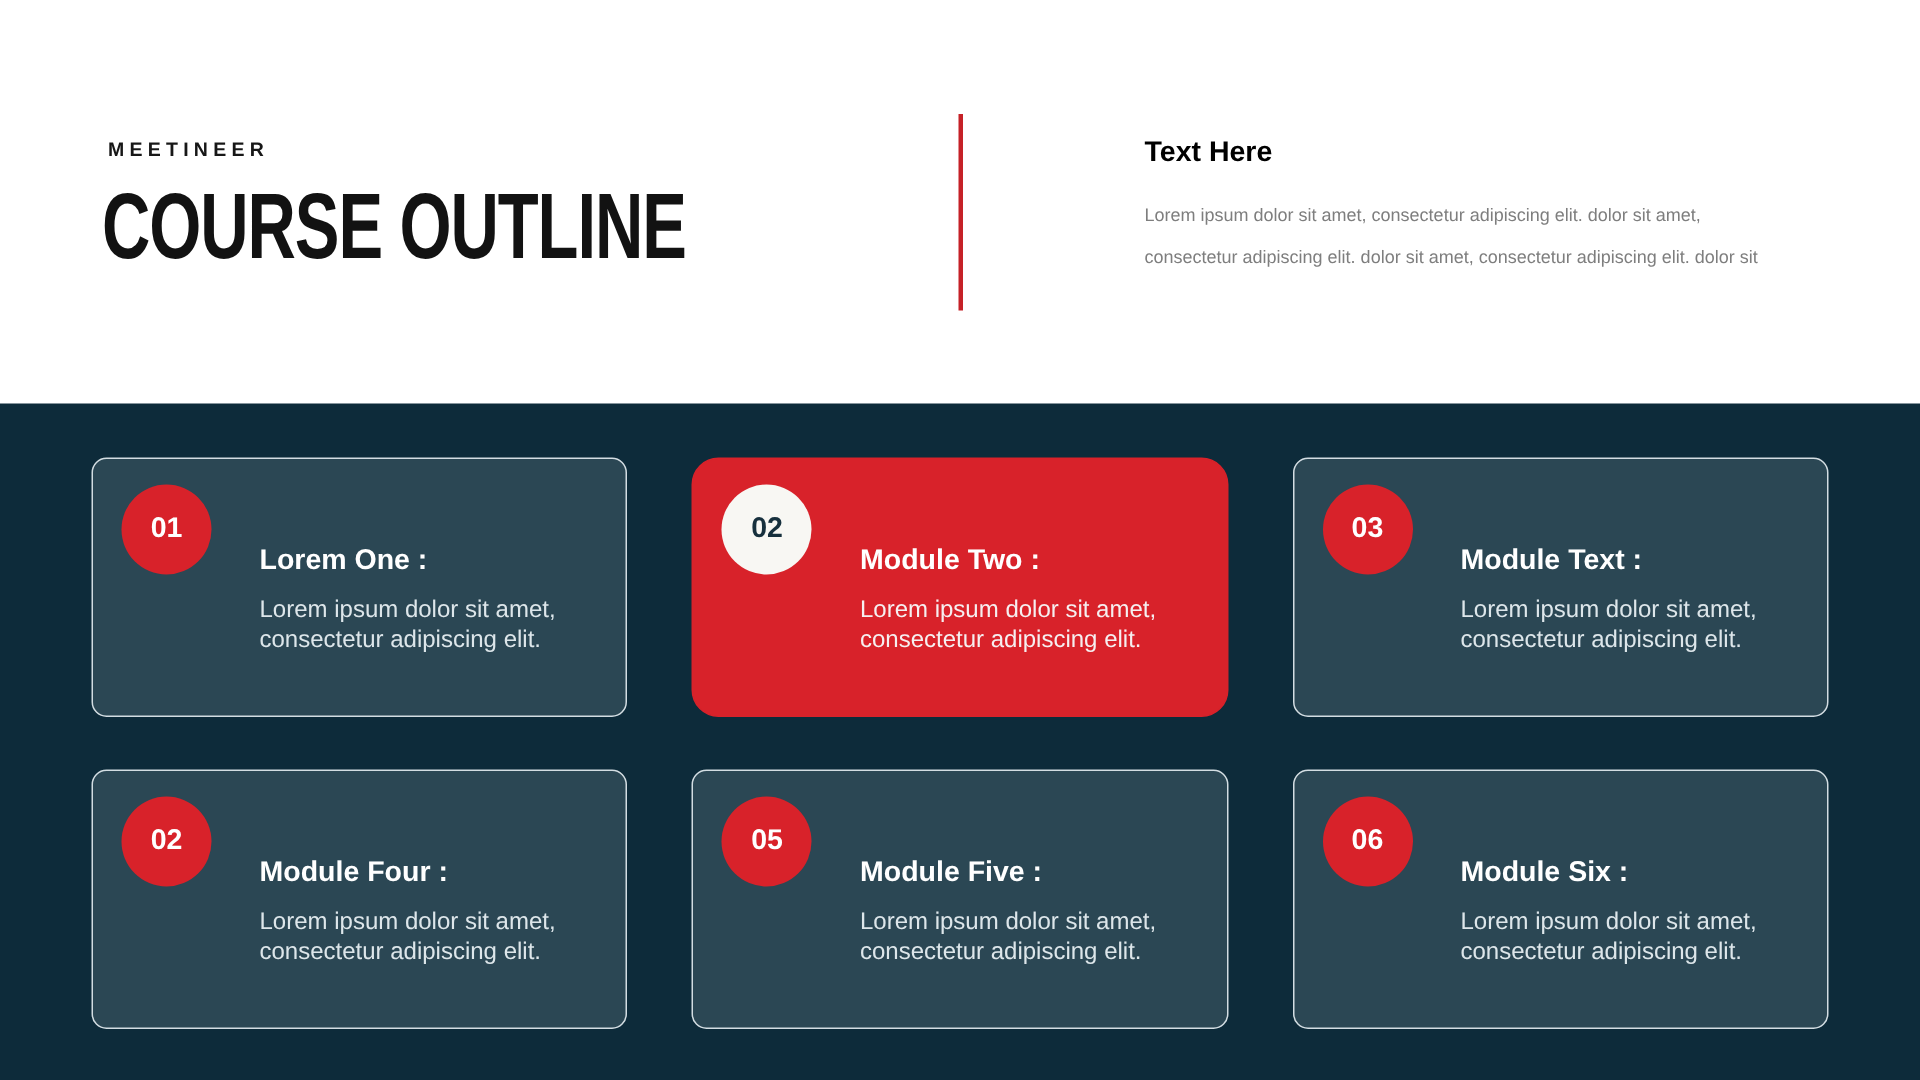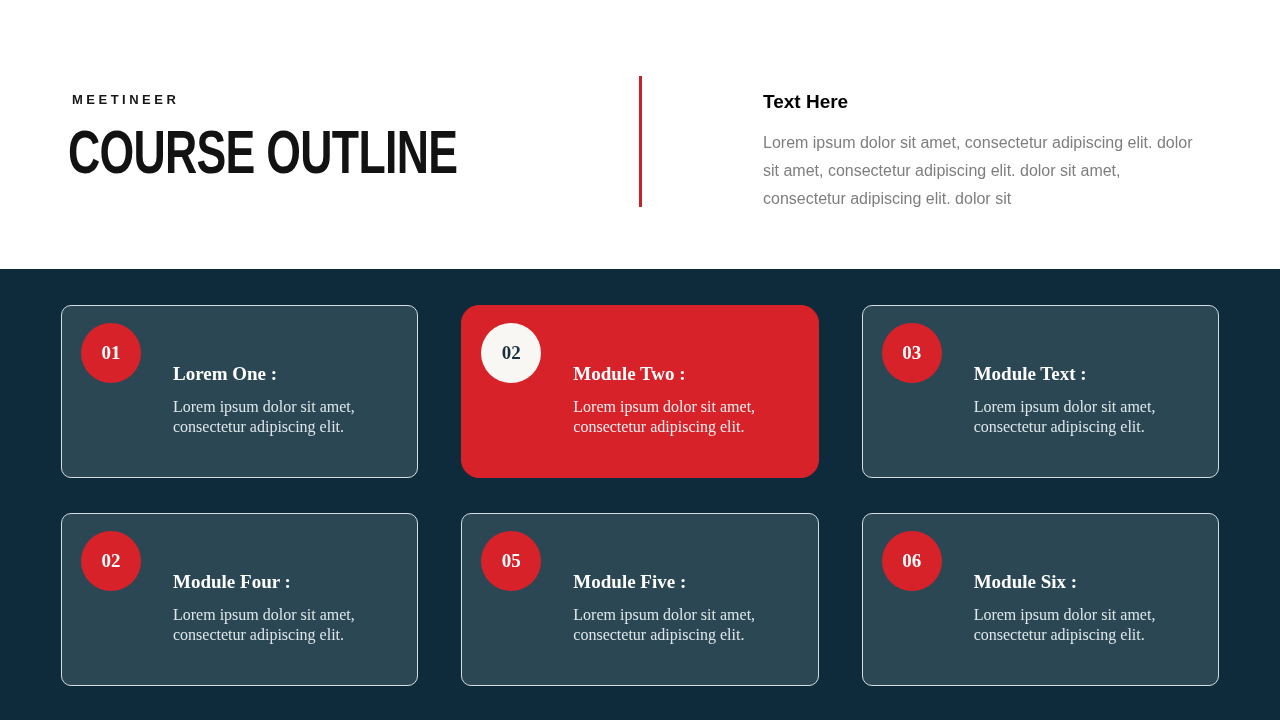--- a/index.html
+++ b/index.html
@@ -23,34 +23,33 @@
     letter-spacing: -1px; color: #121212;
     transform: scaleX(0.72); transform-origin: left top;
     white-space: nowrap;
   }
   .divider {
     position: absolute; left: 639px; top: 76px;
     width: 3px; height: 131px; background: #c52127;
   }
   .intro { position: absolute; left: 763px; top: 80px; width: 432px; }
   .intro-heading { margin: 11px 0 16px 0; font-size: 19px; font-weight: bold; color: #000000; }
-  .intro-body { margin: 0; font-size: 16px; line-height: 28px; color: #7e7e7e; }
+  .intro-body { margin: 0; font-size: 12px; line-height: 28px; color: #7e7e7e; }
 
   
   .modules {
     position: absolute; left: 0; top: 269px;
     width: 1280px; height: 451px;
     background: #0d2b3a;
     padding: 36px 61px 0 61px;
     display: grid;
     grid-template-columns: repeat(3, 1fr);
     grid-auto-rows: 173px;
     column-gap: 43px;
     row-gap: 35px;
-    font-family: Liberation Serif, serif;
   }
   .card {
     position: relative;
     background: #2b4754;
     border: 1px solid #d3dde2;
     border-radius: 10px;
     padding: 57px 22px 0 111px;
   }
   .card.highlight { background: #d8222a; border-color: #d8222a; border-radius: 18px; }
   .badge {

